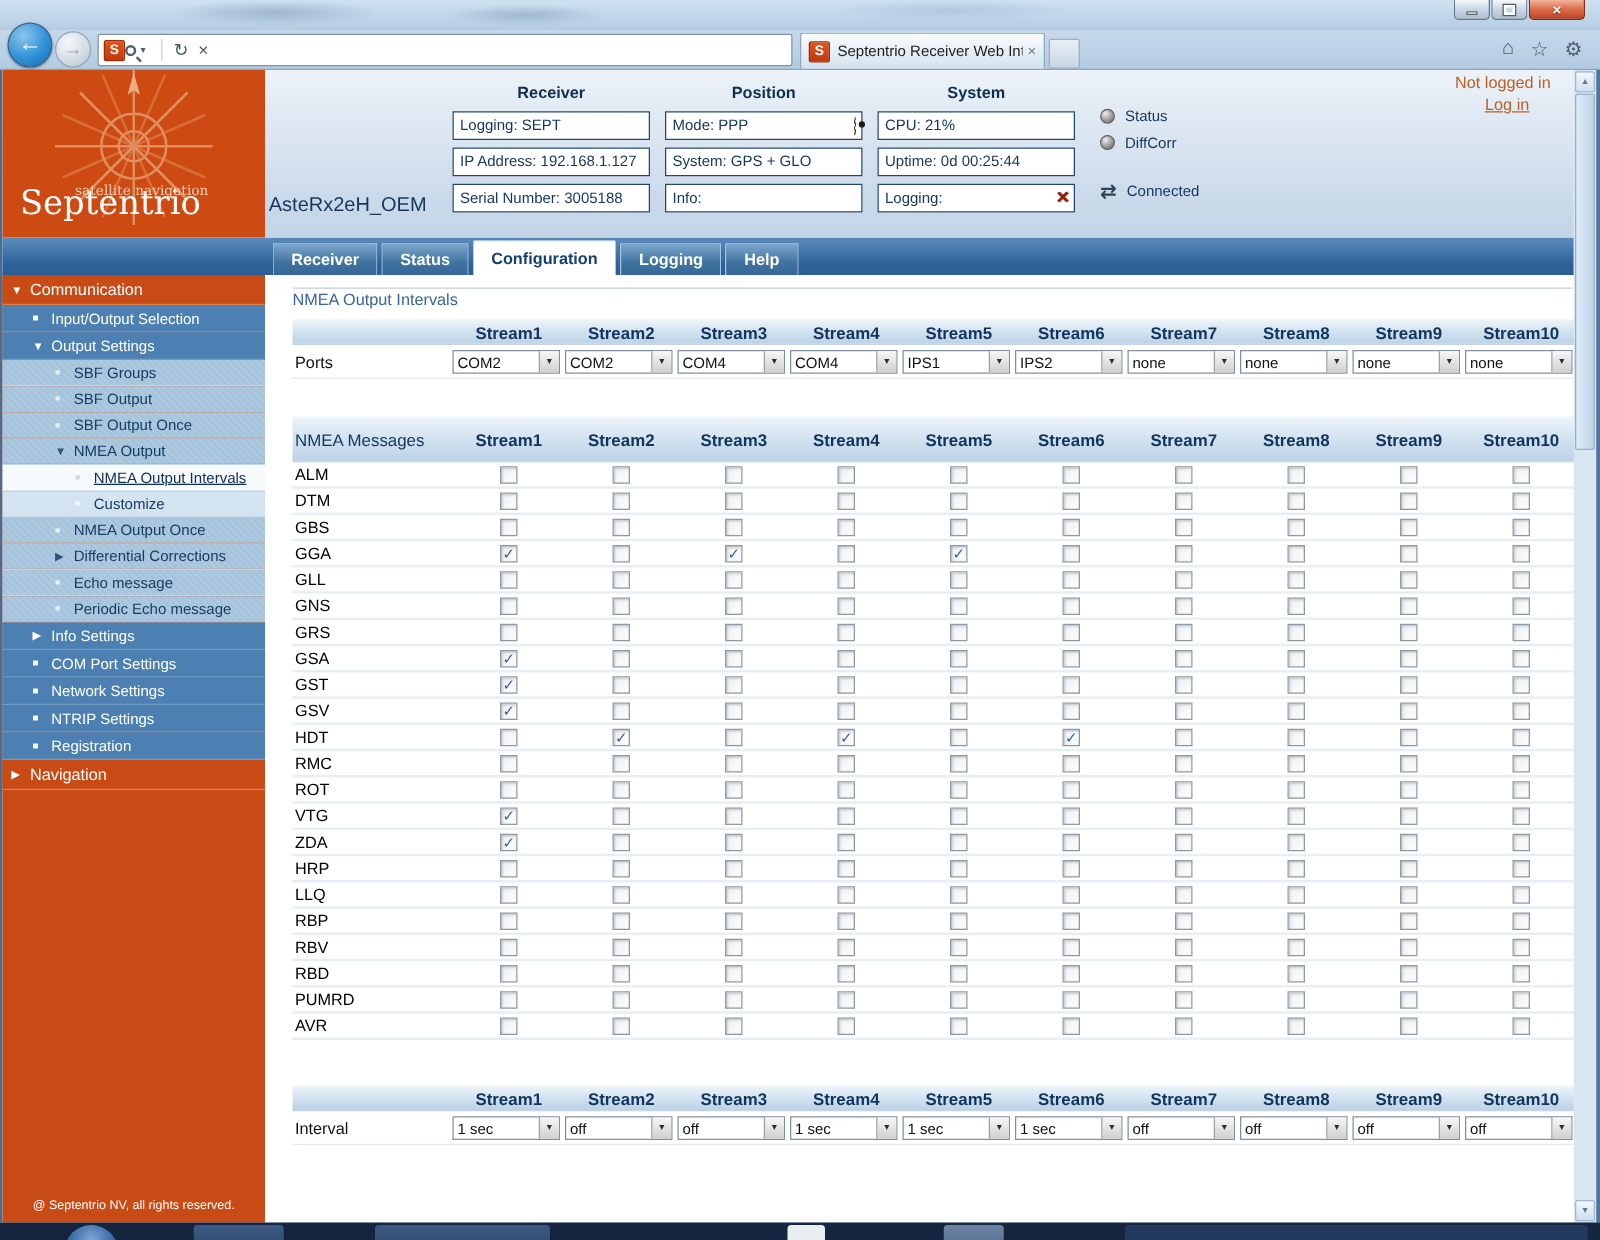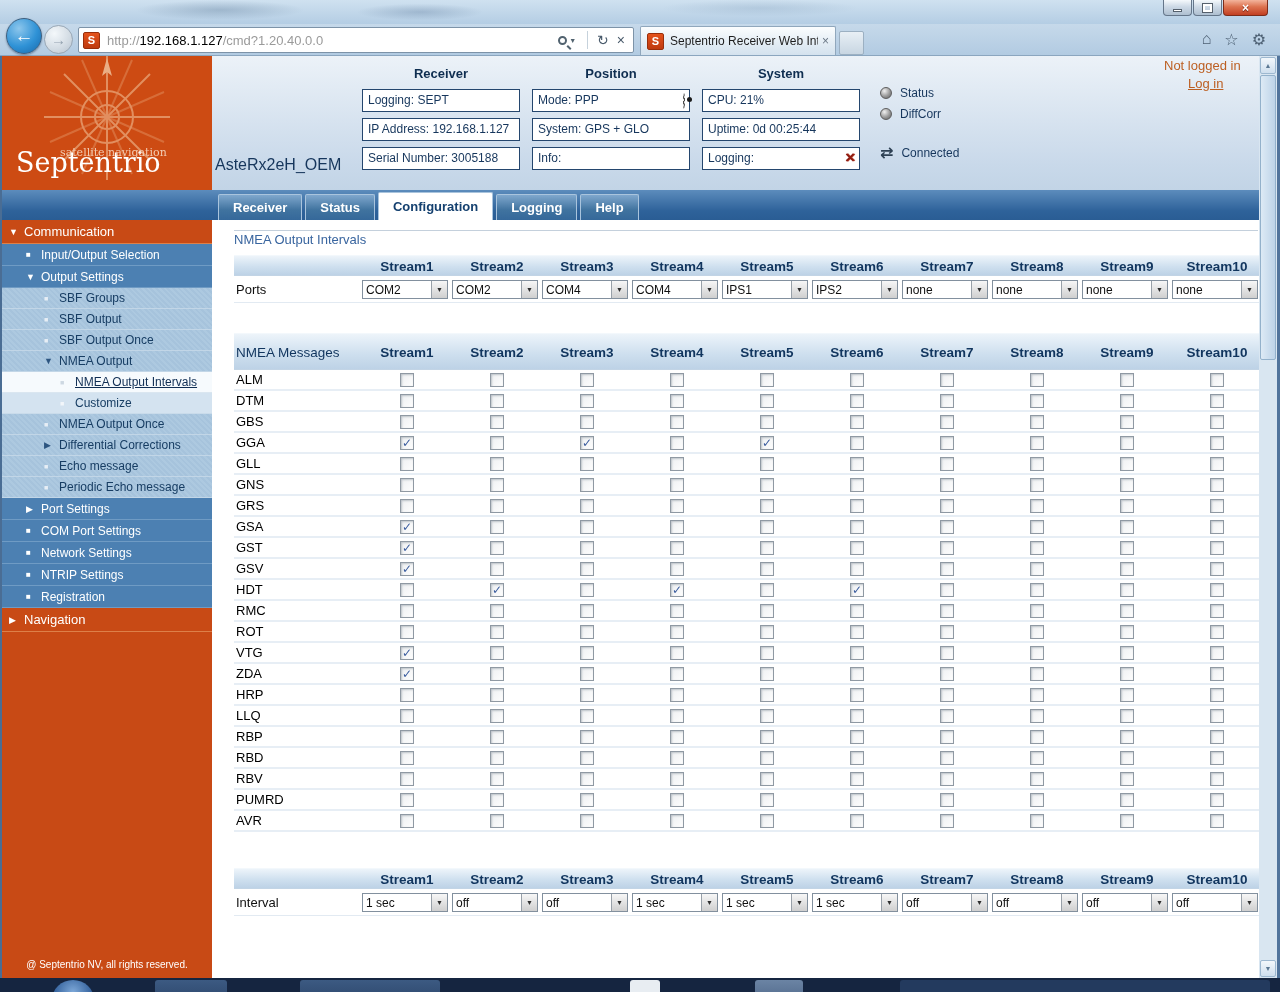--- a/index.html
+++ b/index.html
@@ -190,21 +190,20 @@
 
 <div class="chrome">
   <div class="navcirc back">
       <span>←</span>
     </div>
   <div class="navcirc fwd">
       <span>→</span>
     </div>
   <div class="addressbar">
     <div class="favicon">S</div>
-    <div class="url"><span>http://</span><b>192.168.1.127</b><span>/cmd?1.20.40.0.0</span></div>
     <div class="addr-icons">
       <span class="mag"></span>
       <span class="caret">▼</span>
       <span class="addr-sep"></span>
       <span class="a-ico">↻</span>
       <span class="a-ico">×</span>
     </div>
   </div>
   <div class="tab">
     <div class="favicon">S</div>
@@ -343,21 +342,21 @@
             <div class="sb-item light">
               <span class="mk">■</span>
               <span class="lb">Echo message</span>
             </div>
             <div class="sb-item light">
               <span class="mk">■</span>
               <span class="lb">Periodic Echo message</span>
             </div>
             <div class="sb-item blue">
               <span class="mk tri">▶</span>
-              <span class="lb">Port Settings</span>
+              <span class="lb">Info Settings</span>
             </div>
             <div class="sb-item blue">
               <span class="mk">■</span>
               <span class="lb">COM Port Settings</span>
             </div>
             <div class="sb-item blue">
               <span class="mk">■</span>
               <span class="lb">Network Settings</span>
             </div>
             <div class="sb-item blue">
@@ -1063,54 +1062,54 @@
                 <span class="cb"></span>
               </div>
               <div class="cbwrap">
                 <span class="cb"></span>
               </div>
               <div class="cbwrap">
                 <span class="cb"></span>
               </div>
             </div>
             <div class="m-row">
+              <div class="m-label">RBV</div>
+              <div class="cbwrap">
+                <span class="cb"></span>
+              </div>
+              <div class="cbwrap">
+                <span class="cb"></span>
+              </div>
+              <div class="cbwrap">
+                <span class="cb"></span>
+              </div>
+              <div class="cbwrap">
+                <span class="cb"></span>
+              </div>
+              <div class="cbwrap">
+                <span class="cb"></span>
+              </div>
+              <div class="cbwrap">
+                <span class="cb"></span>
+              </div>
+              <div class="cbwrap">
+                <span class="cb"></span>
+              </div>
+              <div class="cbwrap">
+                <span class="cb"></span>
+              </div>
+              <div class="cbwrap">
+                <span class="cb"></span>
+              </div>
+              <div class="cbwrap">
+                <span class="cb"></span>
+              </div>
+            </div>
+            <div class="m-row">
               <div class="m-label">RBD</div>
-              <div class="cbwrap">
-                <span class="cb"></span>
-              </div>
-              <div class="cbwrap">
-                <span class="cb"></span>
-              </div>
-              <div class="cbwrap">
-                <span class="cb"></span>
-              </div>
-              <div class="cbwrap">
-                <span class="cb"></span>
-              </div>
-              <div class="cbwrap">
-                <span class="cb"></span>
-              </div>
-              <div class="cbwrap">
-                <span class="cb"></span>
-              </div>
-              <div class="cbwrap">
-                <span class="cb"></span>
-              </div>
-              <div class="cbwrap">
-                <span class="cb"></span>
-              </div>
-              <div class="cbwrap">
-                <span class="cb"></span>
-              </div>
-              <div class="cbwrap">
-                <span class="cb"></span>
-              </div>
-            </div>
-            <div class="m-row">
-              <div class="m-label">RBV</div>
               <div class="cbwrap">
                 <span class="cb"></span>
               </div>
               <div class="cbwrap">
                 <span class="cb"></span>
               </div>
               <div class="cbwrap">
                 <span class="cb"></span>
               </div>
               <div class="cbwrap">

